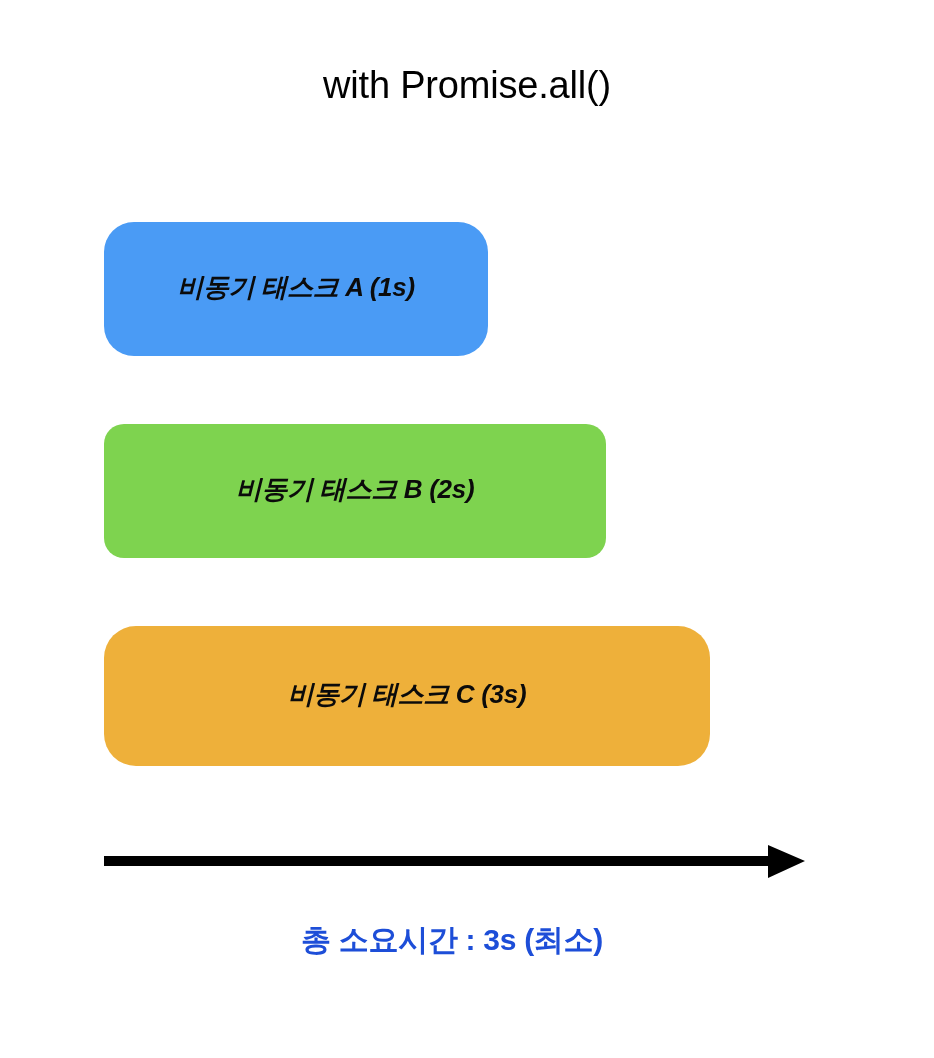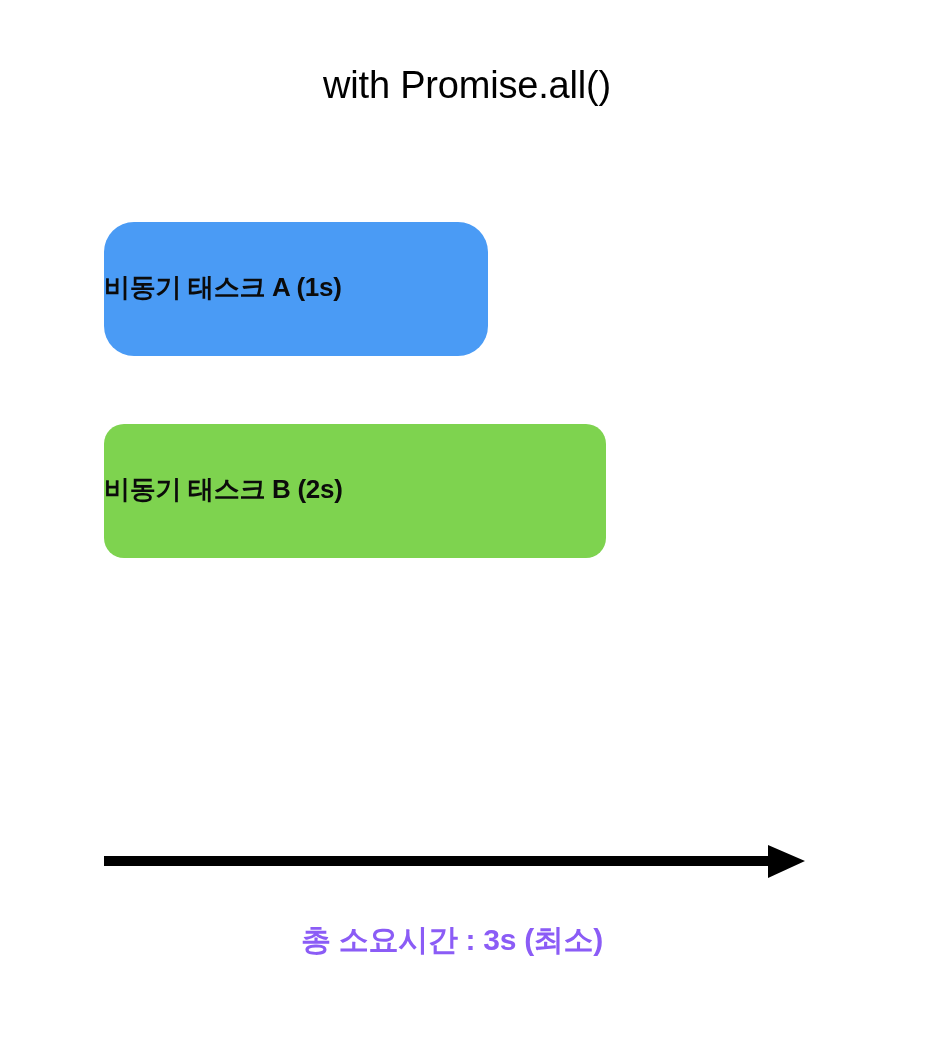--- a/index.html
+++ b/index.html
@@ -37,21 +37,22 @@
     white-space: nowrap;
   }
 
   
   .bar {
     position: absolute;
     box-sizing: border-box;
     border-radius: 30px;
     display: flex;
     align-items: center;
-    justify-content: flex-start;
+    justify-content: center;
+    font-style: italic;
   }
   .bar-label {
     font-size: 26px;
     font-weight: 700;
     color: #0b0b0b;
     letter-spacing: -0.3px;
     line-height: 30px;
     white-space: nowrap;
     position: relative;
     top: -2px;
@@ -92,41 +93,44 @@
 
   
   .caption {
     position: absolute;
     left: 0;
     top: 920px;
     width: 904px;
     text-align: center;
     font-size: 30px;
     font-weight: 700;
-    color: #8b5cf6;
+    color: #1d4ed8;
     letter-spacing: -0.3px;
     line-height: 40px;
     white-space: nowrap;
   }
 </style>
 </head>
 <body style="background: rgb(255, 255, 255);">
 
 <div id="diagram" style="background: rgb(255, 255, 255);">
 
   <div class="title">with Promise.all()</div>
 
   <div class="bar" id="bar-a" style="background: rgb(74, 155, 245);">
     <span class="bar-label">비동기 태스크 A (1s)</span>
   </div>
 
   <div class="bar" id="bar-b" style="background: rgb(126, 211, 79);">
     <span class="bar-label">비동기 태스크 B (2s)</span>
   </div>
 
+  <div class="bar" id="bar-c" style="background: rgb(238, 176, 58);">
+    <span class="bar-label">비동기 태스크 C (3s)</span>
+  </div>
 
   <svg class="timeline-arrow" viewBox="0 0 712 48" width="712" height="48">
     <rect x="4" y="18" width="672" height="10" fill="#000000"></rect>
     <polygon points="668,7 705,23 668,40" fill="#000000"></polygon>
   </svg>
 
   <div class="caption">총 소요시간 : 3s (최소)</div>
 
 </div>
 

